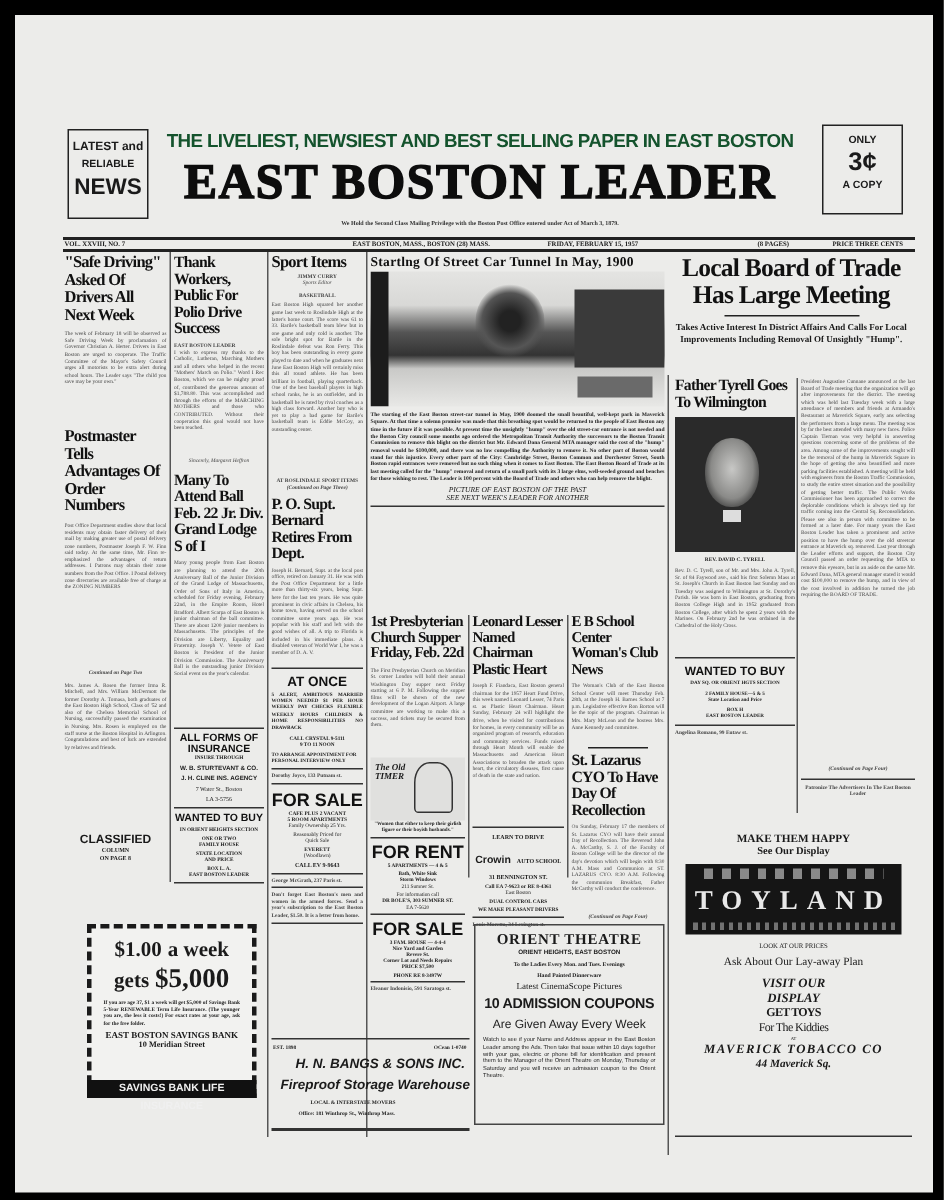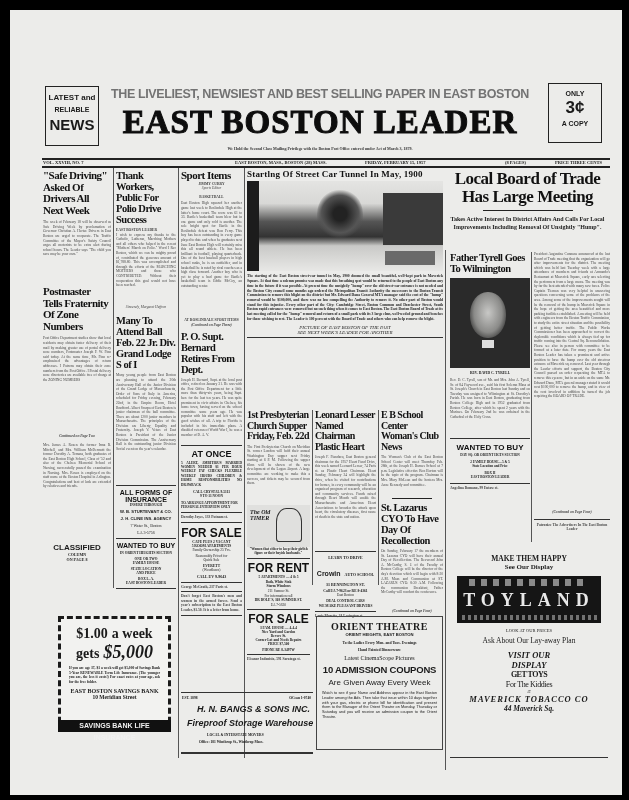--- a/index.html
+++ b/index.html
@@ -21,21 +21,21 @@
 <body>
 
 <div id="sheet">
 
   <div class="abs box" style="left:35px;top:76px;width:54px;height:60px;border-width:1.5px;padding-top:6px;text-align:center;">
     <div class="sans" style="font-size:8px;font-weight:bold;">LATEST and</div>
     <div class="sans" style="font-size:7px;font-weight:bold;margin-top:4px;">RELIABLE</div>
     <div class="sans" style="font-size:15px;font-weight:bold;margin-top:3px;">NEWS</div>
   </div>
 
-  <div class="abs sans center" style="left:90px;top:77px;width:440px;font-size:12.5px;font-weight:bold;letter-spacing:-.4px;color:#737373;">THE LIVELIEST, NEWSIEST AND BEST SELLING PAPER IN EAST BOSTON</div>
+  <div class="abs sans center" style="left:90px;top:77px;width:440px;font-size:12.5px;font-weight:bold;letter-spacing:-.4px;color:#14532d;">THE LIVELIEST, NEWSIEST AND BEST SELLING PAPER IN EAST BOSTON</div>
   <div class="abs center" style="left:90px;top:94px;width:440px;font-family:'Liberation Serif',serif;font-size:33px;font-weight:900;letter-spacing:1px;color:#0d0d0d;-webkit-text-stroke:1px #0d0d0d;">EAST BOSTON LEADER</div>
   <div class="abs serif center" style="left:110px;top:136px;width:400px;font-size:4px;color:#333;font-weight:bold;">We Hold the Second Class Mailing Privilege with the Boston Post Office entered under Act of March 3, 1879.</div>
 
   <div class="abs box" style="left:538px;top:73px;width:54px;height:60px;border-width:1.5px;padding-top:6px;text-align:center;">
     <div class="sans" style="font-size:7px;font-weight:bold;">ONLY</div>
     <div class="sans" style="font-size:17px;font-weight:bold;margin-top:1px;">3¢</div>
     <div class="sans" style="font-size:7px;font-weight:bold;margin-top:2px;">A COPY</div>
   </div>
 
   <div class="rule" style="left:32px;top:148px;width:568px;height:1.5px;"></div>
@@ -47,21 +47,21 @@
   <div class="rule" style="left:32px;top:156px;width:568px;height:1.5px;"></div>
 
   <div class="vrule" style="left:103px;top:158px;height:420px;"></div>
   <div class="vrule" style="left:168px;top:158px;height:590px;"></div>
   <div class="vrule" style="left:234px;top:158px;height:590px;"></div>
   <div class="vrule" style="left:435px;top:240px;height:520px;"></div>
 
   <div class="abs" style="left:33px;top:160px;width:68px;">
     <div class="hl" style="font-size:11px;">"Safe Driving" Asked Of Drivers All Next Week</div>
     <div class="body" style="margin-top:4px;height:62px;overflow:hidden;">The week of February 18 will be observed as Safe Driving Week by proclamation of Governor Christian A. Herter. Drivers in East Boston are urged to cooperate. The Traffic Committee of the Mayor's Safety Council urges all motorists to be extra alert during school hours. The Leader says "The child you save may be your own."</div>
-    <div class="hl" style="font-size:11px;margin-top:4px;">Postmaster Tells Fraternity Of Zone Numbers</div>
+    <div class="hl" style="font-size:11px;margin-top:4px;">Postmaster Tells Advantages Of Order Numbers</div>
     <div class="body" style="margin-top:4px;height:98px;overflow:hidden;">Post Office Department studies show that local residents may obtain faster delivery of their mail by making greater use of postal delivery zone numbers, Postmaster Joseph F. W. Finn said today. At the same time, Mr. Finn re-emphasized the advantages of return addresses. I Patrons may obtain their zone numbers from the Post Office. I Postal delivery zone directories are available free of charge at the ZONING NUMBERS</div>
     <div class="body center" style="font-style:italic;font-weight:bold;">Continued on Page Two</div>
     <div class="body" style="margin-top:4px;height:96px;overflow:hidden;">Mrs. James A. Rosen the former Irma R. Mitchell, and Mrs. William McDermott the former Dorothy A. Tomasa, both graduates of the East Boston High School, Class of '52 and also of the Chelsea Memorial School of Nursing, successfully passed the examination in Nursing. Mrs. Rosen is employed on the staff nurse at the Boston Hospital in Arlington. Congratulations and best of luck are extended by relatives and friends.</div>
     <div class="sans center" style="font-size:8px;font-weight:bold;margin-top:4px;">CLASSIFIED</div>
     <div class="serif center" style="font-size:4px;font-weight:bold;">COLUMN</div>
     <div class="serif center" style="font-size:4px;font-weight:bold;">ON PAGE 8</div>
   </div>
 
   <div class="abs" style="left:106px;top:160px;width:60px;">
     <div class="hl" style="font-size:10.5px;">Thank Workers, Public For Polio Drive Success</div>
@@ -234,21 +234,21 @@
     <div class="body center" style="border-top:1px solid #333;margin-top:4px;padding-top:3px;font-weight:bold;">Patronize The Advertisers In The East Boston Leader</div>
   </div>
 
   <div class="abs" style="left:48px;top:606px;width:113px;height:116px;border:3px dashed #1a1a1a;background:#f2f2f0;">
     <div style="text-align:center;margin-top:5px;">
       <span class="serif" style="font-size:14px;font-weight:900;">$1.00</span>
       <span class="serif" style="font-size:14px;font-weight:900;">a week</span>
     </div>
     <div style="text-align:center;">
       <span class="serif" style="font-size:14px;font-weight:900;">gets</span>
-      <span class="serif" style="font-size:18px;font-weight:900;font-style:italic;">$5,000</span>
+      <span class="serif" style="font-size:18px;font-weight:900;">$5,000</span>
     </div>
     <div class="serif" style="font-size:3.6px;line-height:4.6px;font-weight:bold;padding:3px 8px 0;text-align:justify;">If you are age 37, $1 a week will get $5,000 of Savings Bank 5-Year RENEWABLE Term Life Insurance. (The younger you are, the less it costs!) For exact rates at your age, ask for the free folder.</div>
     <div class="serif center" style="font-size:6px;font-weight:bold;margin-top:4px;">EAST BOSTON SAVINGS BANK</div>
     <div class="serif center" style="font-size:5.5px;font-weight:bold;">10 Meridian Street</div>
   </div>
   <div class="abs sans center" style="left:48px;top:710px;width:113px;height:12px;background:#111;color:#f0f0f0;font-size:7px;font-weight:bold;line-height:12px;">SAVINGS BANK LIFE INSURANCE</div>
 
   <div class="abs" style="left:171px;top:682px;width:132px;height:62px;border-top:1px solid #333;border-bottom:2px solid #333;">
     <div class="serif" style="position:absolute;left:1px;top:3px;font-size:3.6px;font-weight:bold;">EST. 1898</div>
     <div class="serif" style="position:absolute;right:2px;top:3px;font-size:3.6px;font-weight:bold;">OCean 1-0740</div>

